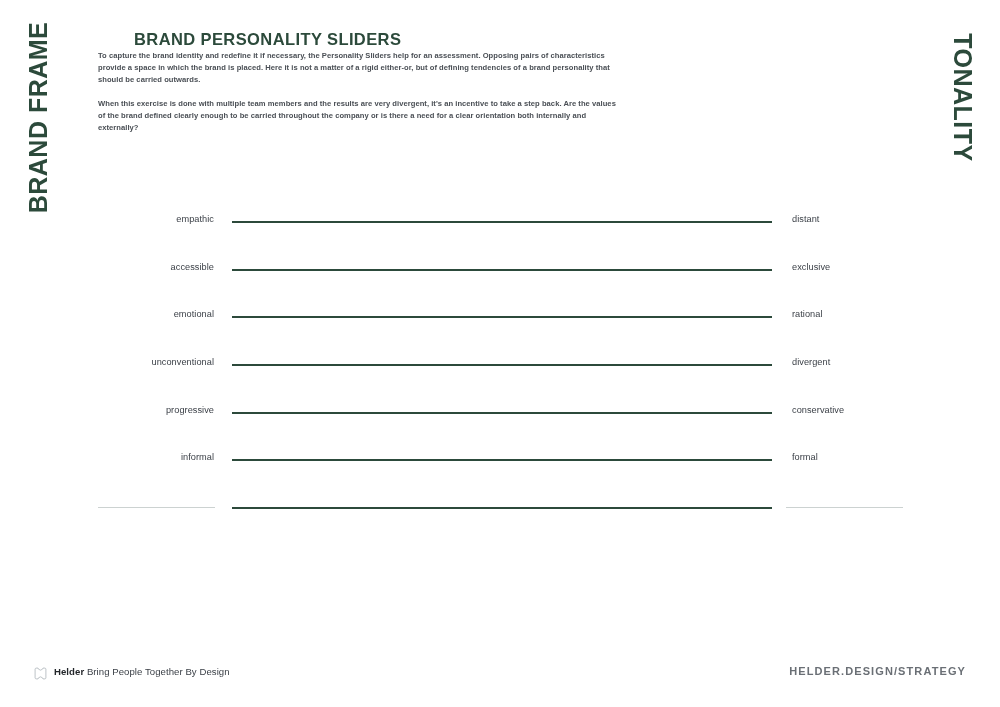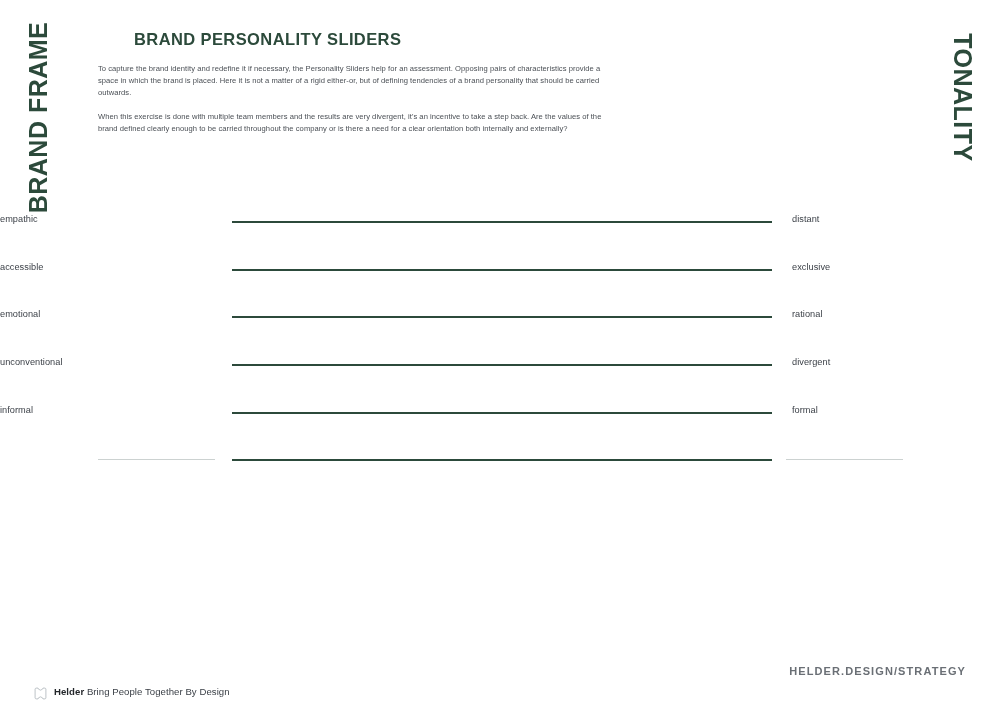--- a/index.html
+++ b/index.html
@@ -47,25 +47,25 @@
   .header { position:absolute; left:98px; top:30px; width:520px; }
   .page-title {
     color:#2c4a3b;
     font-size:16.5px;
     font-weight:bold;
     letter-spacing:0.4px;
     line-height:1.2;
     margin-left:36px;
   }
   .intro {
-    margin-top:13px;
     color:#4a4f55;
     font-size:7.6px;
     line-height:1.62;
     letter-spacing:0.04px;
+    font-weight:bold;
   }
   .intro p + p { margin-top:11px; }
 
   
   .sliders {
     position:absolute;
     left:0; top:200px;
     width:1000px;
   }
   .slider-row {
@@ -73,21 +73,21 @@
     height:47.7px;
   }
   .slider-label {
     position:absolute;
     top:15px;
     font-size:9.2px;
     color:#3c4148;
     line-height:1;
     letter-spacing:0.05px;
   }
-  .slider-label.left  { left:0;    width:214px; text-align:left; }
+  .slider-label.left  { left:0;    width:214px; text-align:right; }
   .slider-label.right { left:792px; width:200px; text-align:left; }
 
   .slider-line {
     position:absolute;
     left:232px;
     top:21px;
     width:540px;
     height:2px;
     background:#2c4a3b;
   }
@@ -109,21 +109,20 @@
     width:1000px;
     height:18px;
   }
   .brand {
     position:absolute;
     left:34px; top:0;
     display:flex;
     align-items:center;
     gap:7px;
     height:18px;
-    margin-top:20px;
   }
   .brand-mark { display:block; width:13px; height:13px; }
   .brand-text {
     font-size:9.6px;
     color:#3c4148;
     letter-spacing:0.05px;
     line-height:1;
   }
   .brand-text b { font-weight:bold; color:#23262a; }
   .site {
@@ -172,20 +171,25 @@
       <div class="slider-line"></div>
       <div class="slider-label right">rational</div>
     </div>
 
     <div class="slider-row">
       <div class="slider-label left">unconventional</div>
       <div class="slider-line"></div>
       <div class="slider-label right">divergent</div>
     </div>
 
+    <div class="slider-row">
+      <div class="slider-label left">progressive</div>
+      <div class="slider-line"></div>
+      <div class="slider-label right">conservative</div>
+    </div>
 
 
     <div class="slider-row">
       <div class="slider-label left">informal</div>
       <div class="slider-line"></div>
       <div class="slider-label right">formal</div>
     </div>
 
     <div class="slider-row">
       <div class="blank-rule left"></div>

